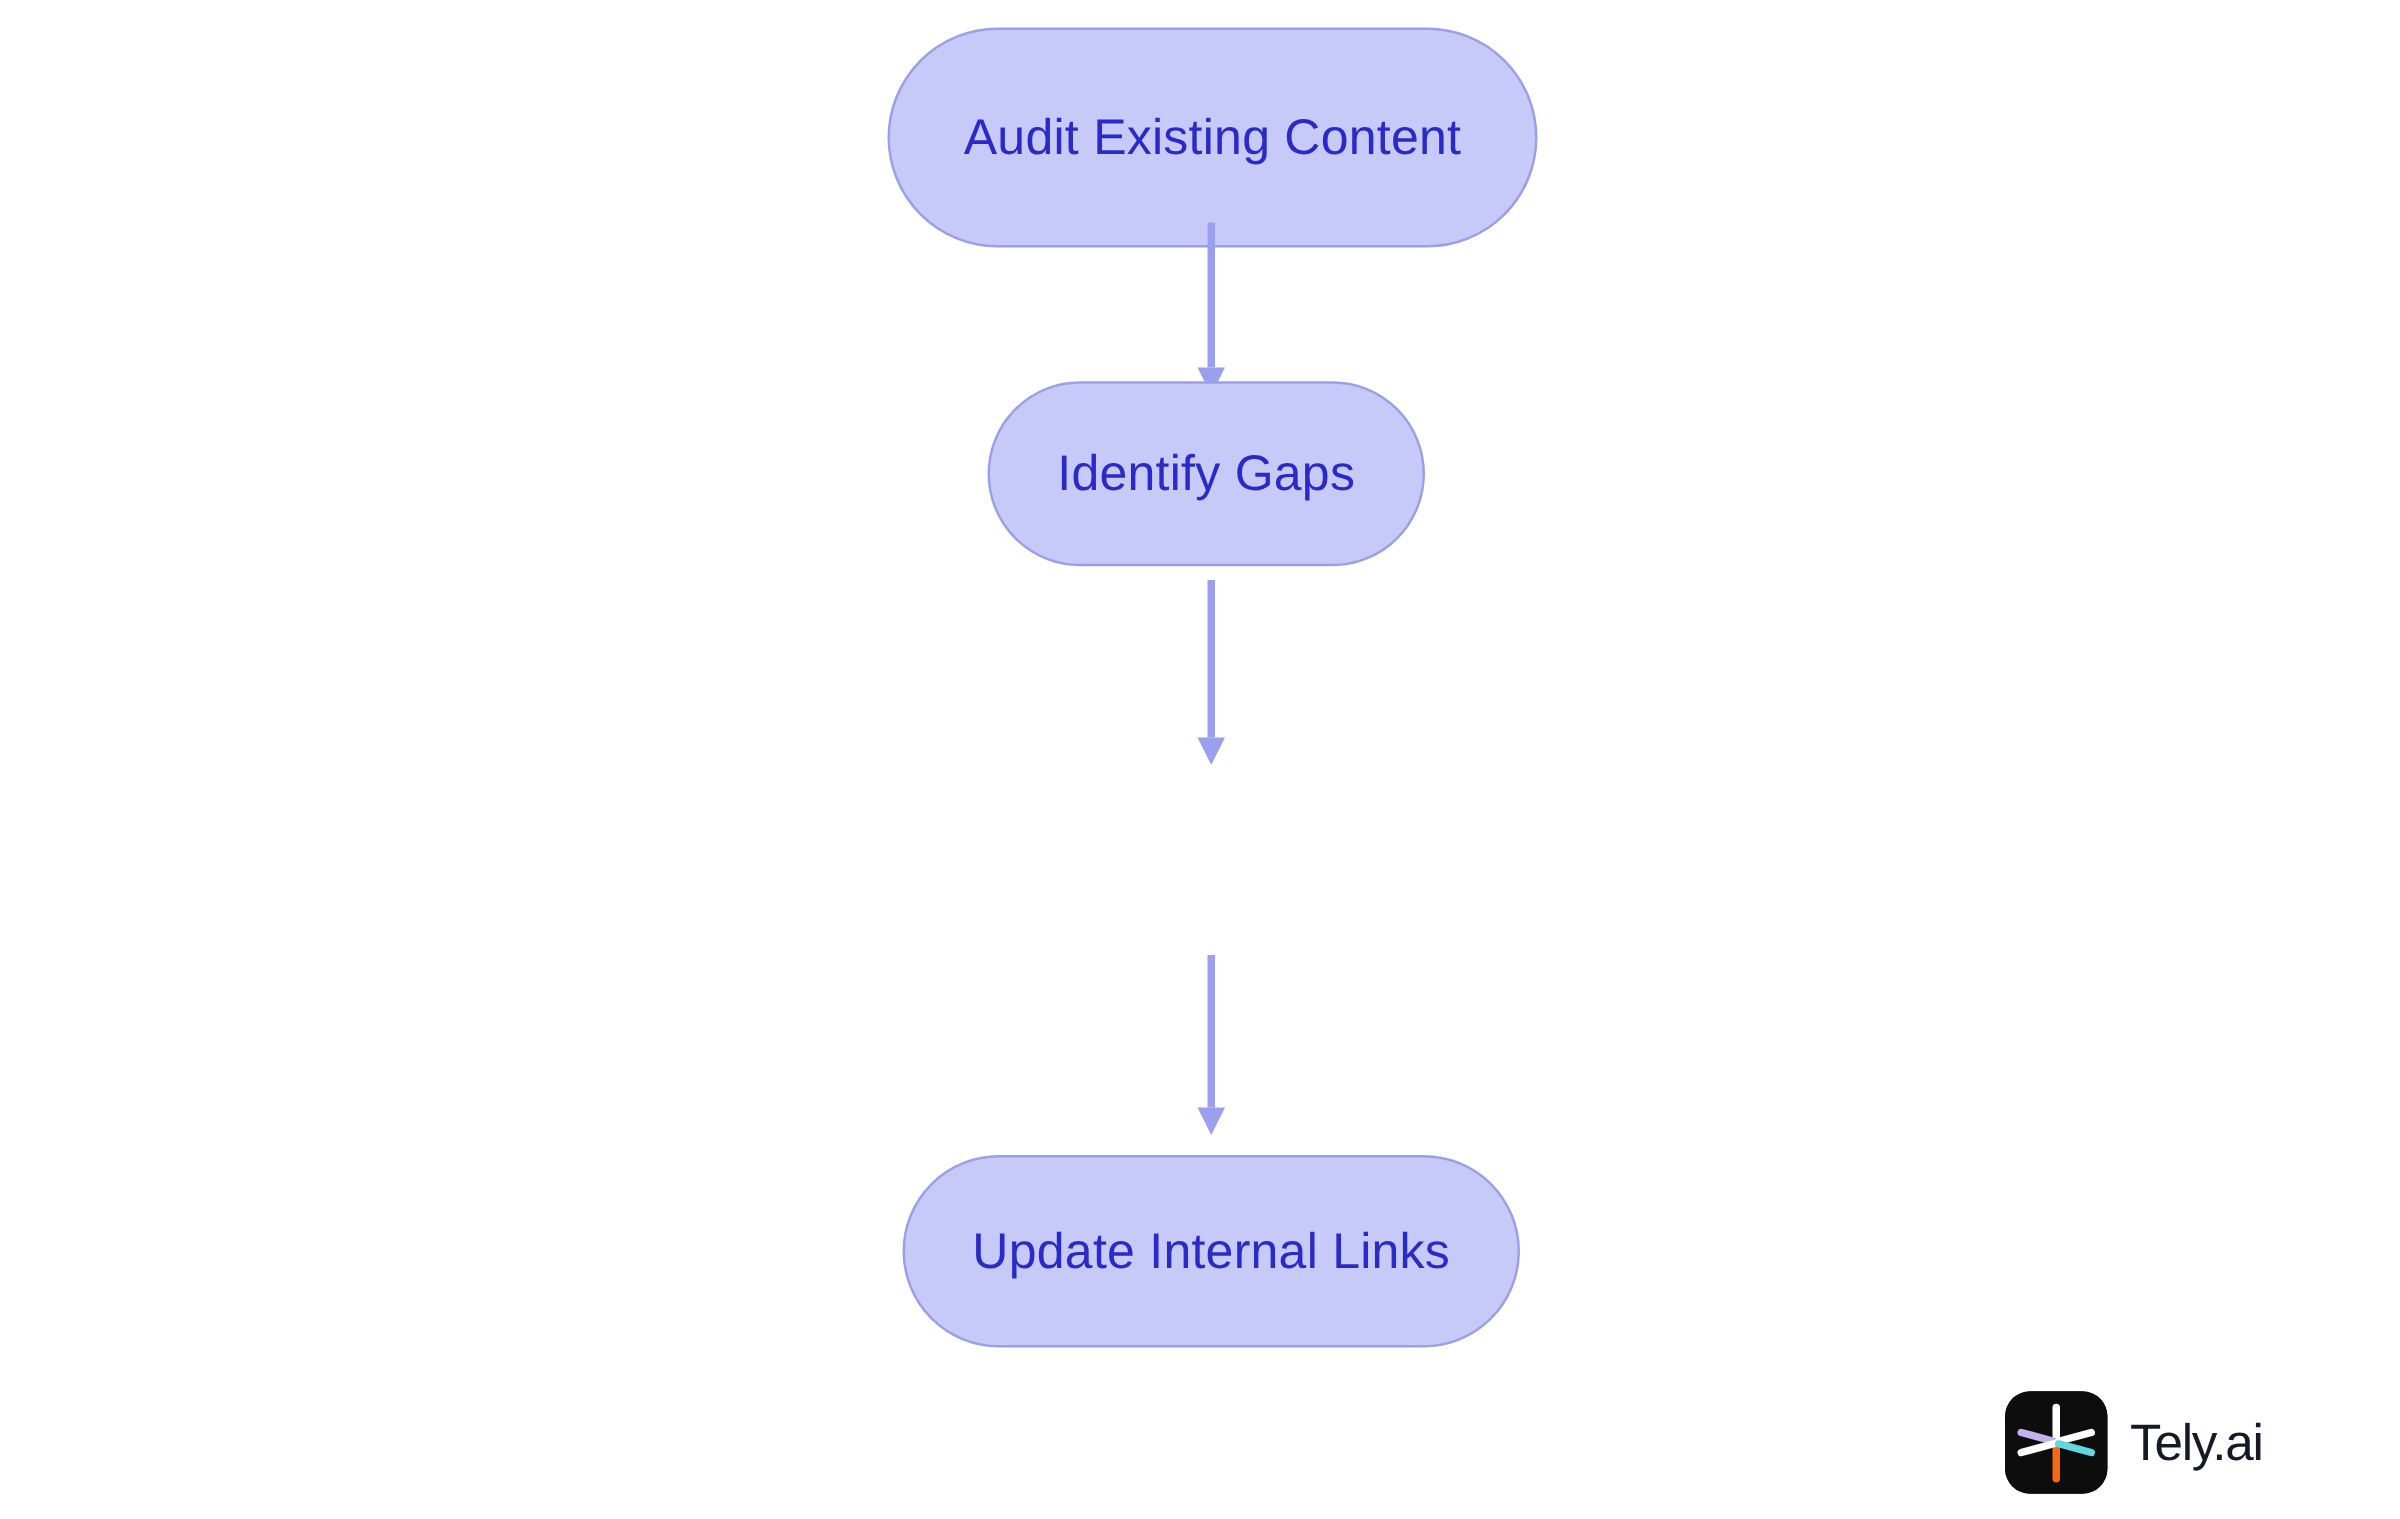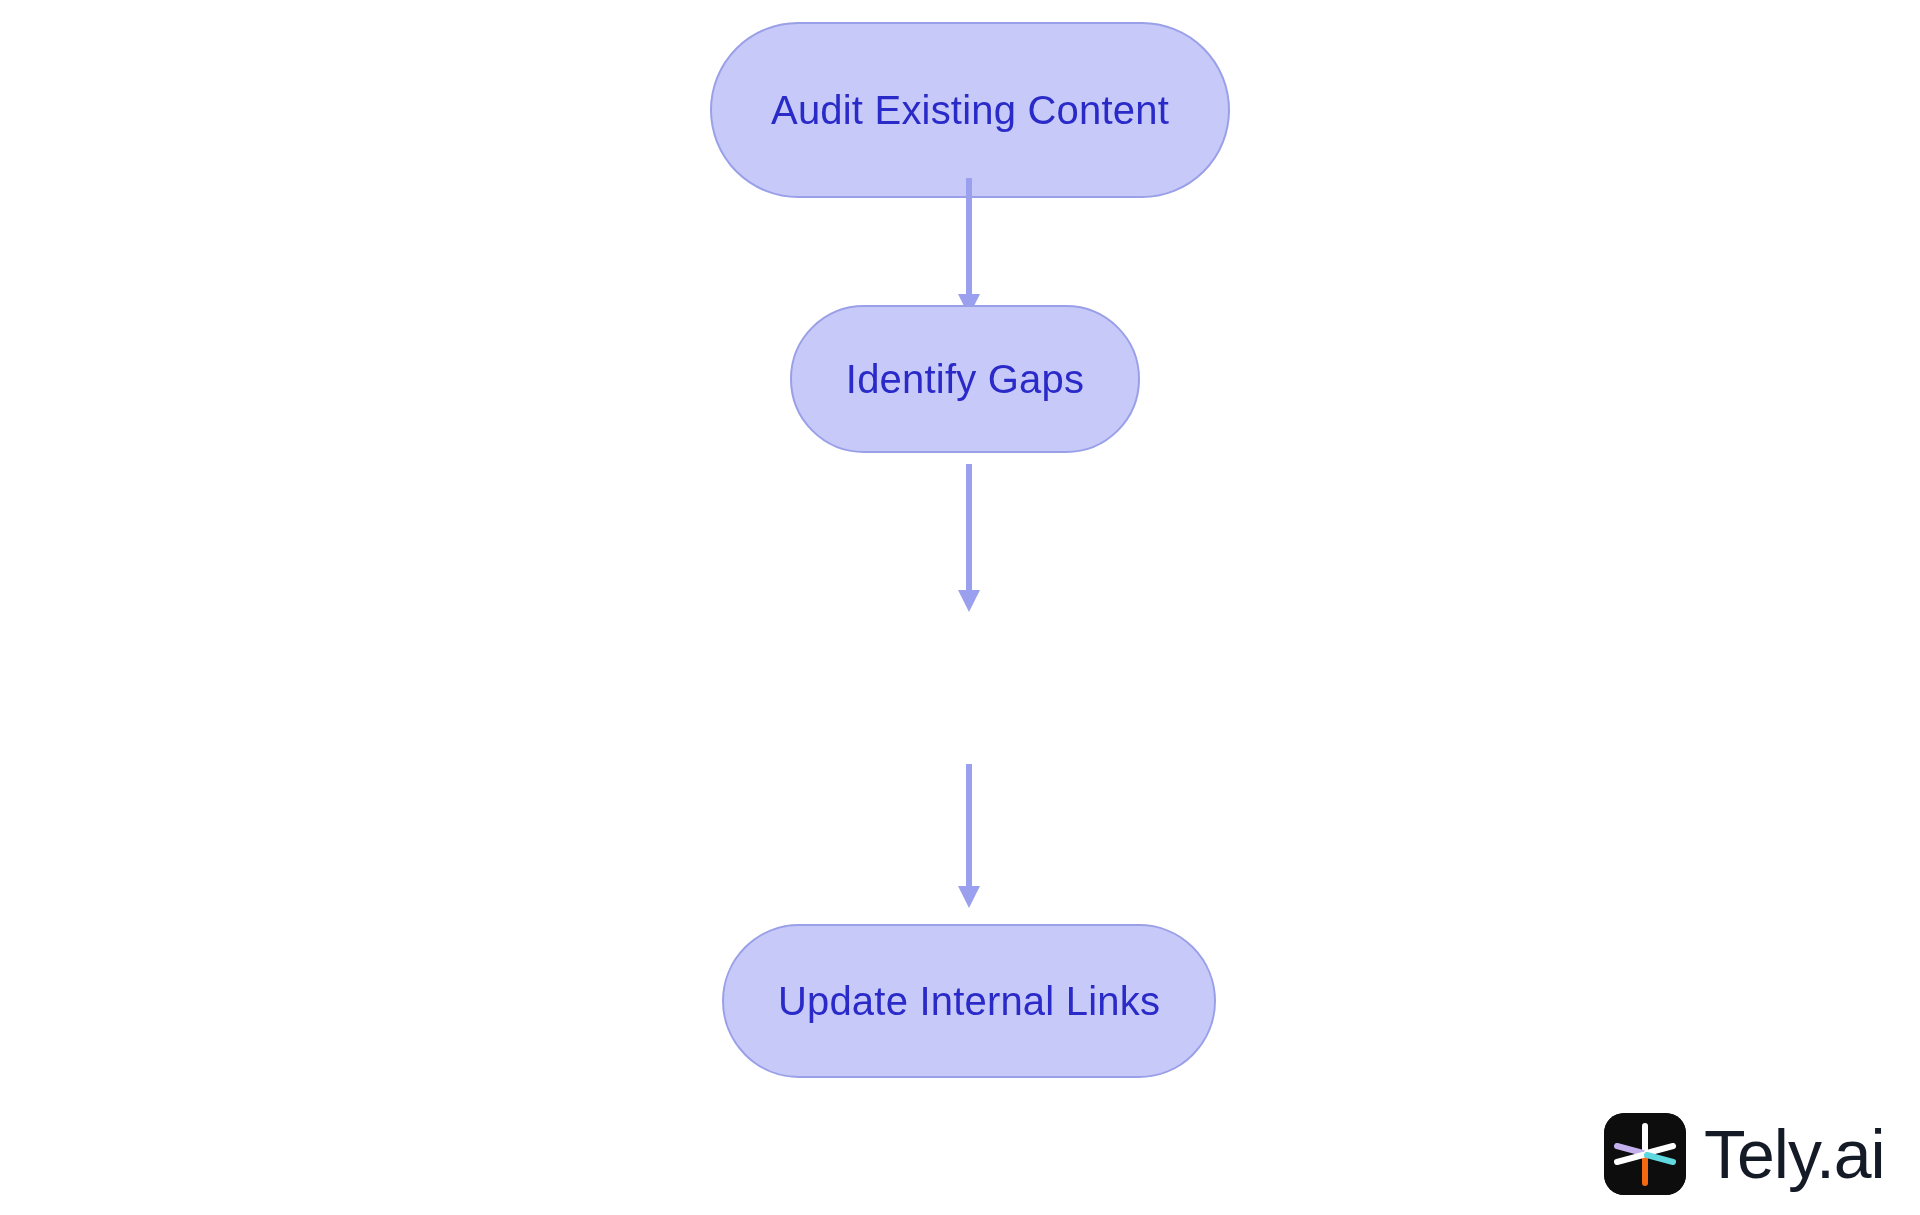--- a/index.html
+++ b/index.html
@@ -108,21 +108,21 @@
   }
   #brand-mark {
     width: 82px;
     height: 82px;
     background: #0d0d0d;
     border-radius: 20px;
     display: block;
   }
   #brand-wordmark {
     font-family: "Liberation Sans", sans-serif;
-    font-size: 68px;
+    font-size: 41px;
     color: #141b26;
     letter-spacing: -1px;
     line-height: 1;
     font-weight: 400;
   }
 </style>
 </head>
 <body>
 
 <div id="flow-canvas">

